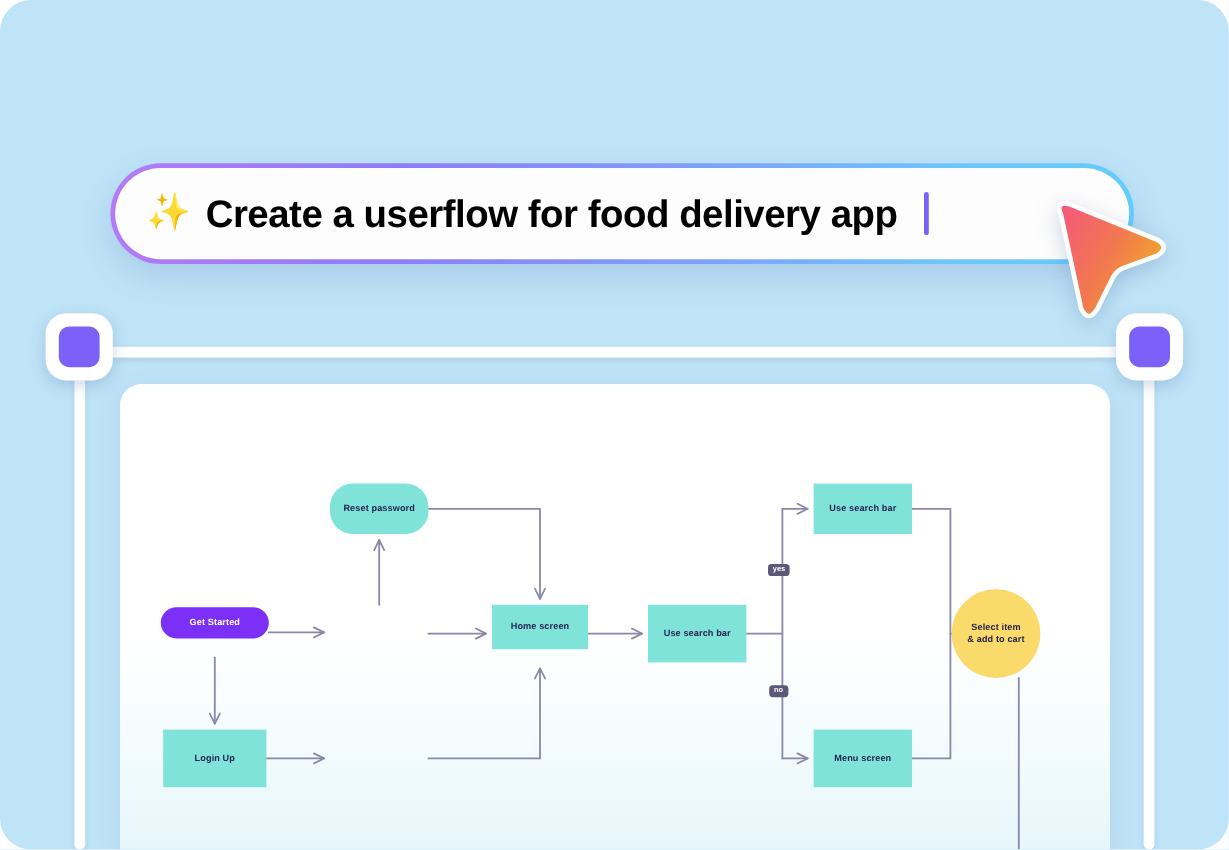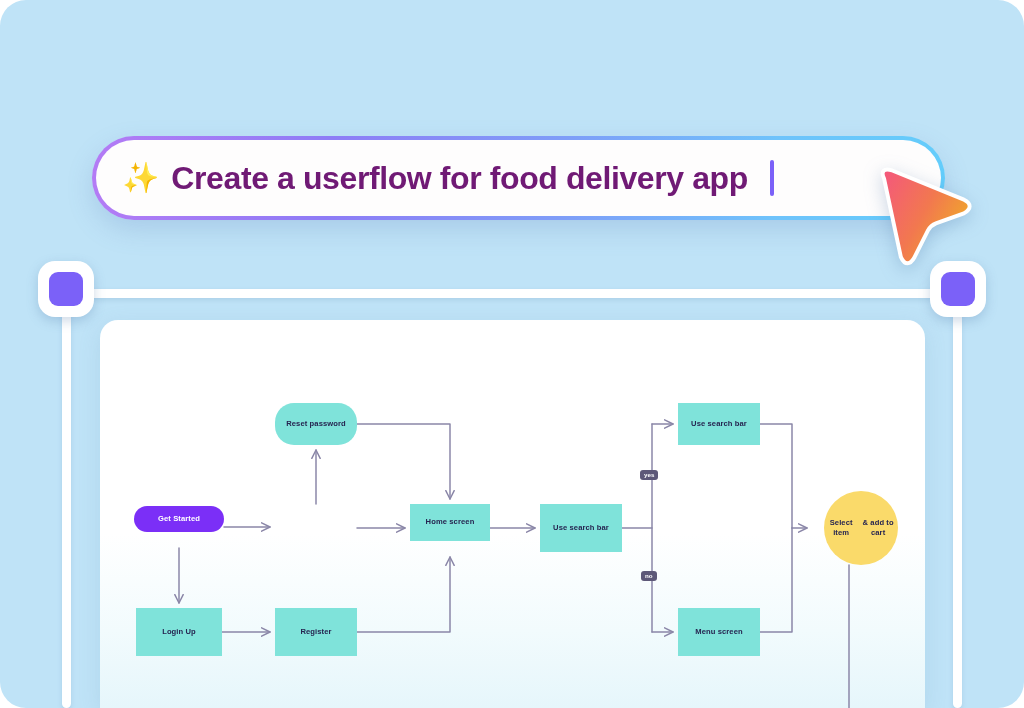--- a/index.html
+++ b/index.html
@@ -108,21 +108,21 @@
     background: #fefdfd;
     border-radius: 38px;
     display: flex; align-items: center;
     padding: 0 26px;
     gap: 12px;
   }
   #sparkle { font-size: 30px; line-height: 1; flex: 0 0 auto; }
   #prompt-text {
     font-size: 32px;
     font-weight: 700;
-    color: #701a75;
+    color: #000000;
     letter-spacing: -.4px;
     white-space: nowrap;
   }
   #caret {
     width: 4px; height: 36px;
     background: #7b61f8;
     border-radius: 2px;
     margin-left: 10px;
     flex: 0 0 auto;
   }
@@ -194,31 +194,30 @@
       </g>
     </svg>
 
     <div class="node pill" style="left:34px;top:186px;width:90px;height:26px;">Get Started</div>
 
     <div class="node box" style="left:36px;top:288px;width:86px;height:48px;">Login Up</div>
 
     <div class="node box" style="left:175px;top:83px;width:82px;height:42px;border-radius:19px;">Reset password</div>
 
 
-    <div class="node box" style="left:175px;top:288px;width:82px;height:48px;">Register</div>
 
     <div class="node box" style="left:310px;top:184px;width:80px;height:37px;">Home screen</div>
 
     <div class="node box" style="left:440px;top:184px;width:82px;height:48px;">Use search bar</div>
 
     <div class="node box" style="left:578px;top:83px;width:82px;height:42px;">Use search bar</div>
 
     <div class="node box" style="left:578px;top:288px;width:82px;height:48px;">Menu screen</div>
 
-    <div class="node circle" style="left:724px;top:171px;width:74px;height:74px;">
+    <div class="node circle" style="left:693px;top:171px;width:74px;height:74px;flex-direction:column;">
       <span>Select item</span>
       <span>&amp; add to cart</span>
     </div>
 
     <div class="edge-label" style="left:540px;top:150px;">yes</div>
     <div class="edge-label" style="left:541px;top:251px;">no</div>
   </div>
 
   <div id="prompt-wrap">
     <div id="prompt-bar">

